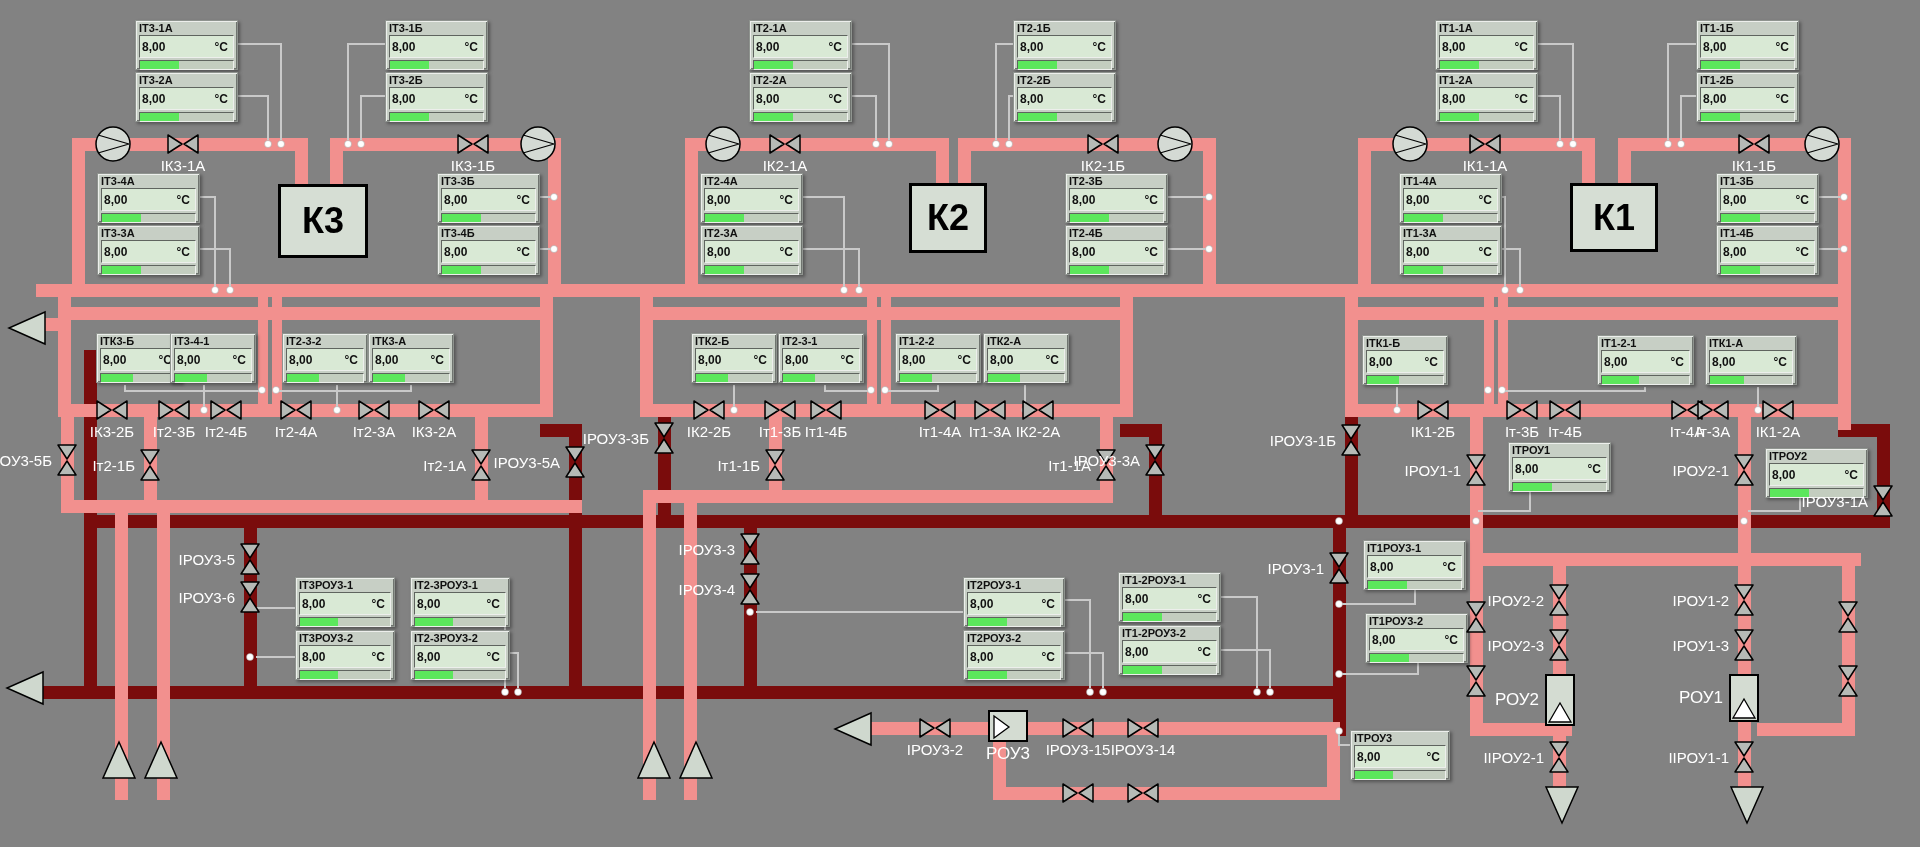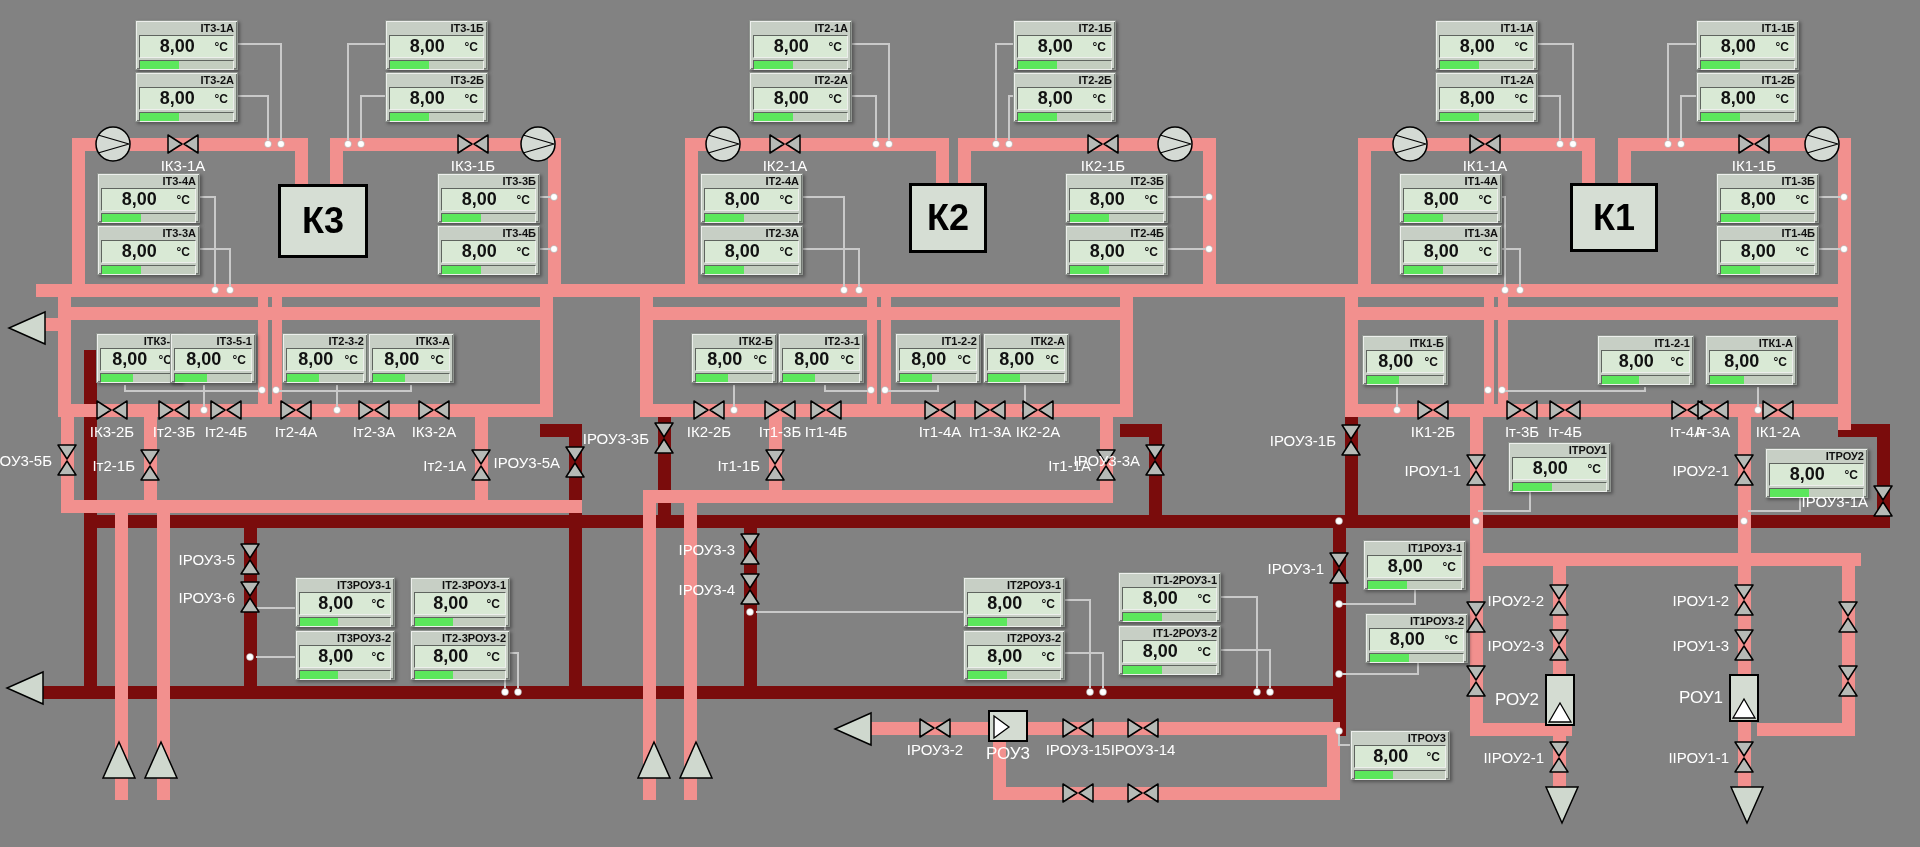--- a/index.html
+++ b/index.html
@@ -6,25 +6,25 @@
   #stage{position:relative;width:1920px;height:847px;background:#828282;overflow:hidden;
          font-family:"Liberation Sans",sans-serif;}
   #pipes{position:absolute;left:0;top:0;}
   .pk{fill:#F2908E;} .dk{fill:#7A0C0C;}
   .cn{stroke:#C9C9C9;stroke-width:2;fill:none;}
   .dot{fill:#FFFFFF;stroke:#9a9a9a;stroke-width:0.5;}
 
   .disp{position:absolute;width:103px;height:50px;background:#C7CFC5;border:1px solid #8f948f;
         box-shadow:inset 1px 1px 0 #EDEFEC, inset -1px -1px 0 #6f746f, 2px 2px 3px rgba(0,0,0,.35);
         padding:1px 3px;box-sizing:border-box;z-index:5;}
-  .d-title{font-size:11px;font-weight:bold;color:#101010;text-align:right;height:13px;line-height:13px;
+  .d-title{font-size:11px;font-weight:bold;color:#101010;text-align:left;height:13px;line-height:13px;
            white-space:nowrap;overflow:hidden;}
   .d-val{background:#D9E9D5;border:1px solid;border-color:#5f645f #EDEFEC #EDEFEC #5f645f;
          height:21px;display:flex;align-items:center;padding:0 5px 0 2px;}
-  .d-val .v{flex:1;text-align:center;font-size:18px;font-weight:bold;color:#111;}
+  .d-val .v{flex:1;font-size:12px;font-weight:bold;color:#111;}
   .d-val .u{font-size:12px;font-weight:bold;color:#111;margin-left:2px;}
   .d-bar{height:8px;margin-top:2px;background:#C3CDBF;border:1px solid;border-color:#5f645f #EDEFEC #EDEFEC #5f645f;}
   .d-fill{height:100%;width:42%;background:#5CE75C;}
 
   .hv,.vv{position:absolute;z-index:6;}
   .hv{width:34px;height:22px;margin-left:-17px;margin-top:-11px;}
   .vv{width:22px;height:34px;margin-left:-11px;margin-top:-17px;}
   .hv svg,.vv svg{display:block;}
   .vlabel{position:absolute;color:#fff;font-size:15px;white-space:nowrap;}
   .hv .vlabel{top:24px;left:50%;transform:translateX(-50%);}
@@ -481,21 +481,21 @@
     <div class="d-title">IТК3-Б</div>
     <div class="d-val">
       <span class="v">8,00</span>
         <span class="u">°C</span>
     </div>
     <div class="d-bar">
         <div class="d-fill"></div>
       </div>
   </div>
     <div class="disp" style="left: 170px; top: 333px; width: 86px;">
-    <div class="d-title">IТ3-5-1</div>
+    <div class="d-title">IТ3-4-1</div>
     <div class="d-val">
       <span class="v">8,00</span>
         <span class="u">°C</span>
     </div>
     <div class="d-bar">
         <div class="d-fill"></div>
       </div>
   </div>
     <div class="disp" style="left: 282px; top: 333px; width: 86px;">
     <div class="d-title">IТ2-3-2</div>

